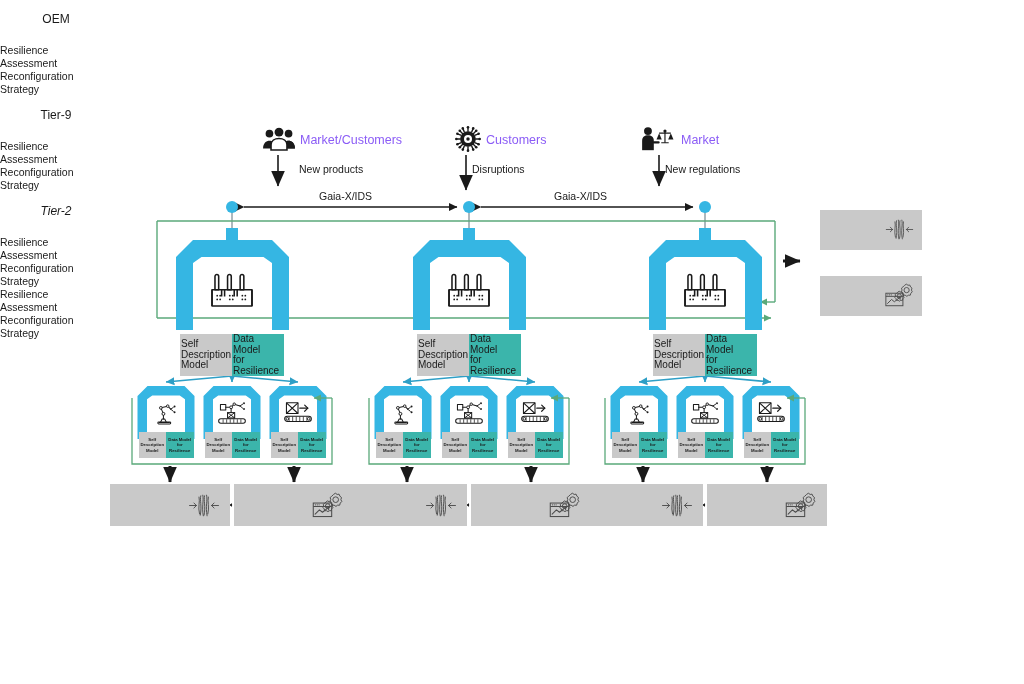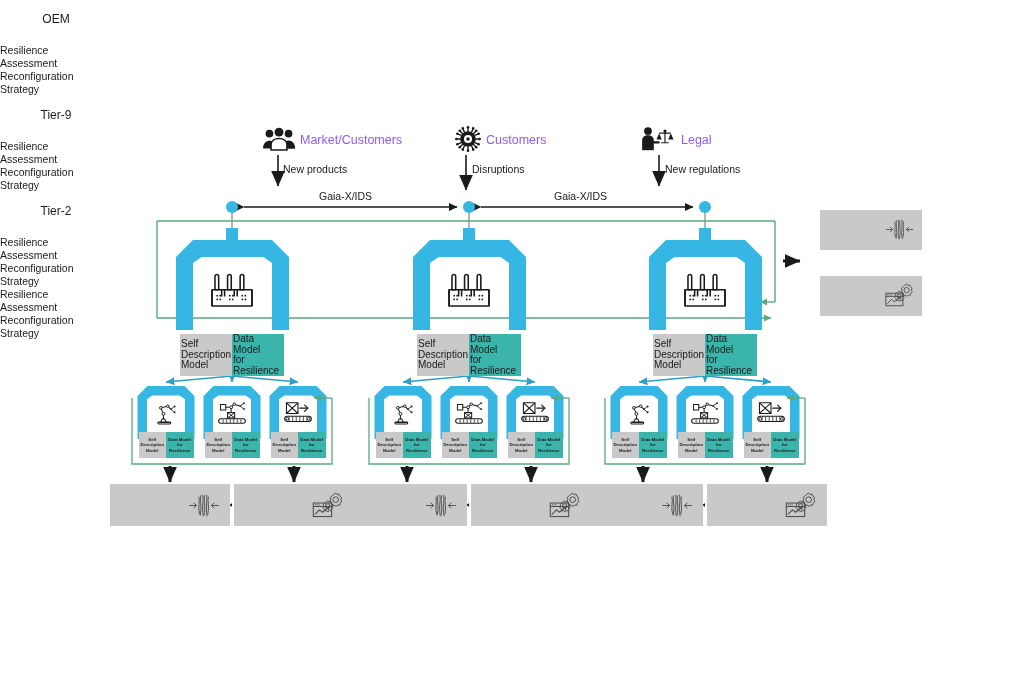--- a/index.html
+++ b/index.html
@@ -357,23 +357,23 @@
       </svg>
   </div>
   <div class="icon-holder" style="left:640px;top:126px;width:34px;height:25px;">
     <svg width="34" height="25" viewBox="0 0 64 46">
         <use href="#sym-legal"></use>
       </svg>
   </div>
 
   <div class="txt src-label" style="left:300px;top:133px;">Market/Customers</div>
   <div class="txt src-label" style="left:486px;top:133px;">Customers</div>
-  <div class="txt src-label" style="left:681px;top:133px;">Legal</div>
-
-  <div class="txt flow-label" style="left:283px;top:163px;">New products</div>
+  <div class="txt src-label" style="left:681px;top:133px;">Market</div>
+
+  <div class="txt flow-label" style="left:299px;top:163px;">New products</div>
   <div class="txt flow-label" style="left:472px;top:163px;">Disruptions</div>
   <div class="txt flow-label" style="left:665px;top:163px;">New regulations</div>
 
   <div class="txt gaia-label" style="left:319px;top:190px;">Gaia-X/IDS</div>
   <div class="txt gaia-label" style="left:554px;top:190px;">Gaia-X/IDS</div>
 
   <div id="tier-layer">
       <div class="aas-label" style="left:176px;top:241.5px;width:113px;">AAS</div>
       <div style="position:absolute;left:209px;top:272px;width:46px;height:37px;"><svg width="46" height="37" viewBox="0 0 62 50">
           <use href="#sym-factory"></use>
@@ -477,21 +477,21 @@
       <div style="position:absolute;left:471px;top:484px;width:120px;height:42px;background:#c9c9c9;"></div>
       <div class="box-label" style="left:479px;top:493px;width:80px;">Reconfiguration
 Strategy</div>
       <div style="position:absolute;left:548px;top:492px;width:34px;height:27px;"><svg width="34" height="27" viewBox="0 0 54 44">
           <use href="#sym-gearschart"></use>
         </svg></div>
       <div class="aas-label" style="left:649px;top:241.5px;width:113px;">AAS</div>
       <div style="position:absolute;left:682px;top:272px;width:46px;height:37px;"><svg width="46" height="37" viewBox="0 0 62 50">
           <use href="#sym-factory"></use>
         </svg></div>
-      <div class="tier-label" style="left:649px;top:314px;width:112px;">Tier-2</div>
+      <div class="tier-label" style="left:649px;top:314px;width:112px;font-style:italic;">Tier-2</div>
       <div class="sdm-label" style="left:653px;top:334px;width:52px;height:42px;background:#c9c9c9;display:flex;align-items:center;justify-content:center;position:absolute;white-space:pre-line;box-sizing:border-box;padding:1px;">Self
 Description
 Model</div>
       <div class="sdm-label" style="left:705px;top:334px;width:52px;height:42px;background:#3bb5ab;display:flex;align-items:center;justify-content:center;position:absolute;white-space:pre-line;box-sizing:border-box;padding:1px;">Data Model
 for
 Resilience</div>
       <div class="aas-label-sm" style="left:610.5px;top:387.5px;width:57px;">AAS</div>
       <div style="position:absolute;left:626px;top:401px;width:26px;height:24px;"><svg width="26" height="24" viewBox="0 0 60 56">
           <use href="#sym-robotarm"></use>
         </svg></div>

